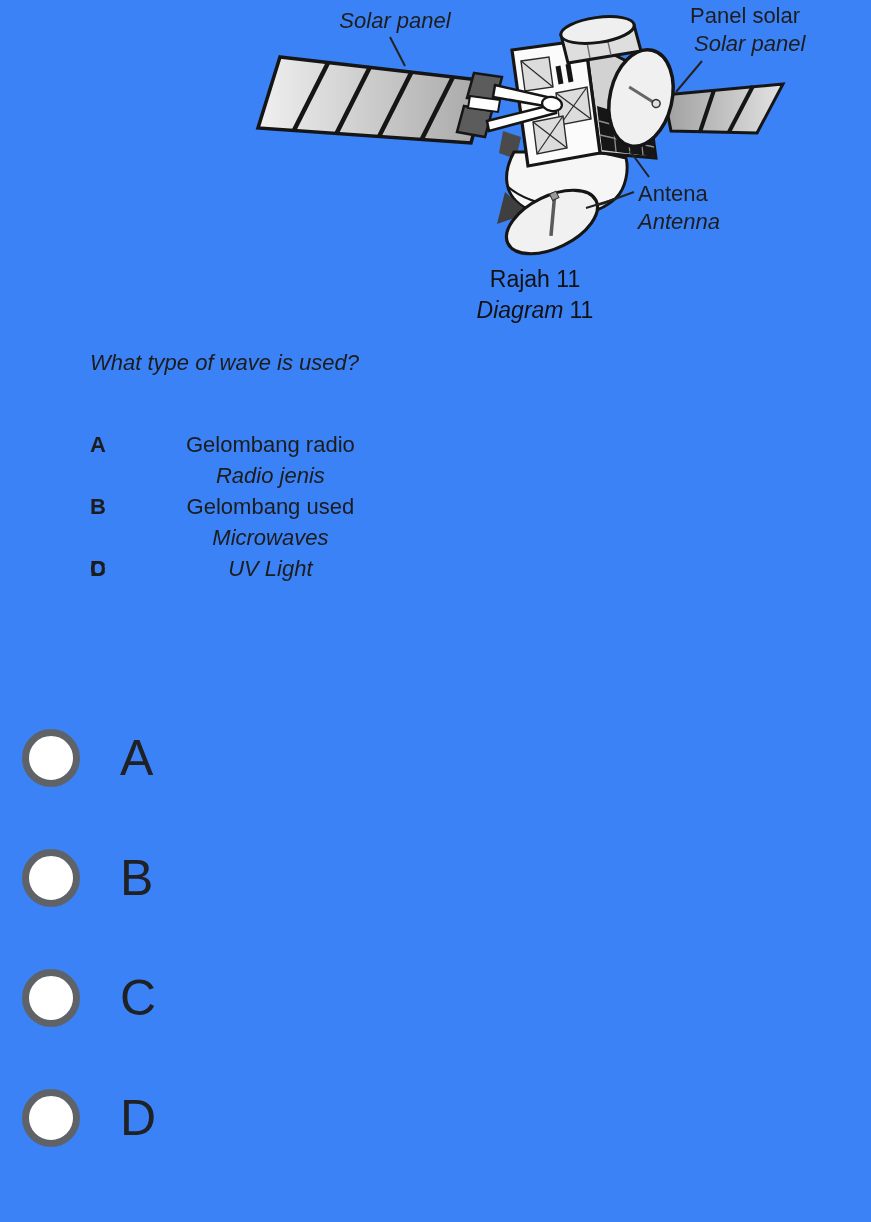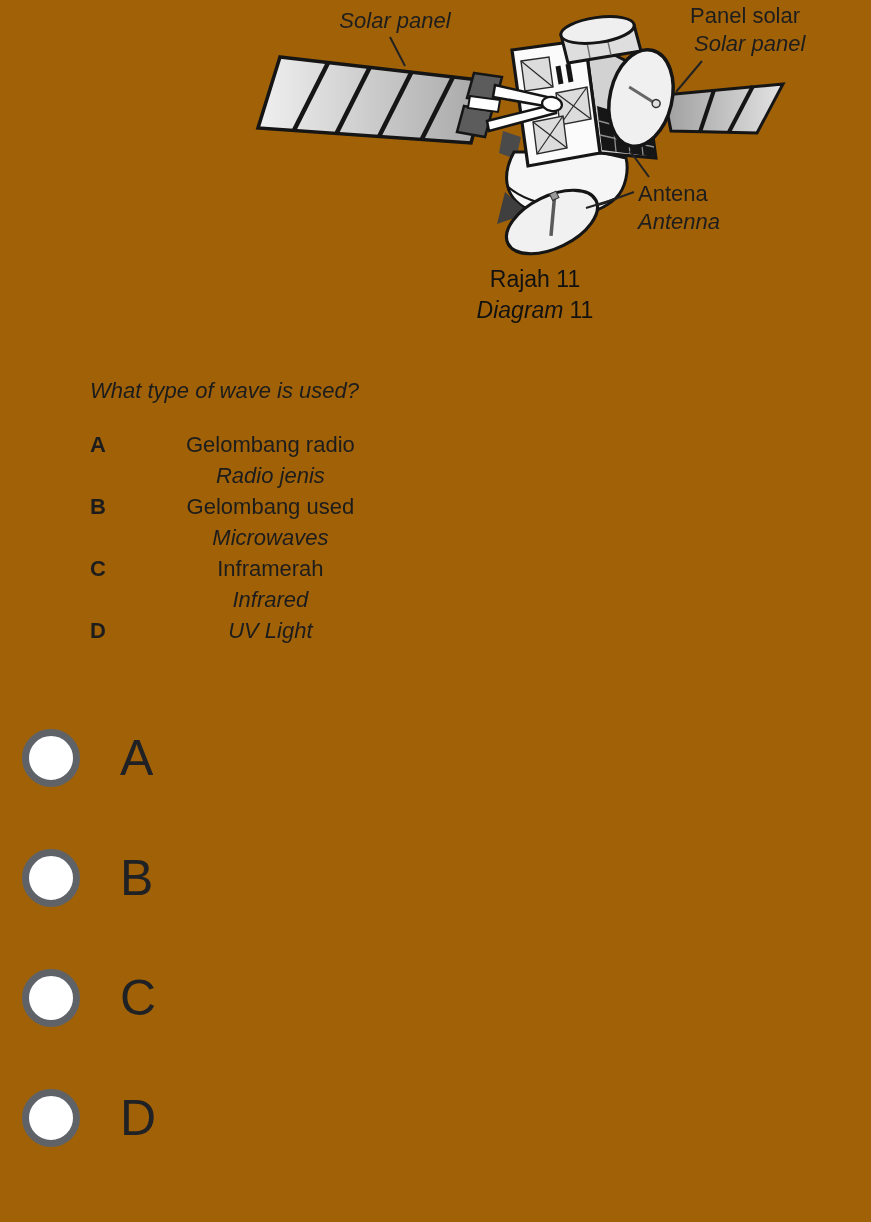--- a/index.html
+++ b/index.html
@@ -11,21 +11,21 @@
     width: 871px;
     height: 1222px;
     font-family: "Liberation Sans", sans-serif;
     position: relative;
     overflow: hidden;
   }
   .page {
     position: relative;
     width: 871px;
     height: 1222px;
-    background: #a16207;
+    background: #3b82f6;
   }
   
   .figure-svg {
     position: absolute;
     top: 0;
     left: 0;
   }
   .diag-label {
     font-family: "Liberation Sans", sans-serif;
     font-size: 22px;
@@ -40,21 +40,21 @@
   .caption .it { font-style: italic; }
   
   .question {
     position: absolute;
     left: 90px;
     top: 347px;
     font-size: 22px;
     line-height: 31px;
     color: #1c1c1c;
   }
-  .q-en { font-style: italic; margin-top: 28px; }
+  .q-en { font-style: italic; }
   
   .options {
     position: absolute;
     left: 90px;
     top: 429px;
     font-size: 22px;
     line-height: 31px;
     color: #1c1c1c;
   }
   .option { position: relative; }
@@ -217,24 +217,20 @@
     </div>
     <div class="option">
       <span class="letter">B</span>
       <div class="texts">
         <div class="my">Gelombang used</div>
         <div class="en">Microwaves</div>
       </div>
     </div>
     <div class="option">
       <span class="letter">C</span>
-      <div class="texts">
-        <div class="my">Inframerah</div>
-        <div class="en">Infrared</div>
-      </div>
     </div>
     <div class="option">
       <span class="letter">D</span>
       <div class="texts">
         <div class="en">UV Light</div>
       </div>
     </div>
   </div>
 
   <div class="answers">

